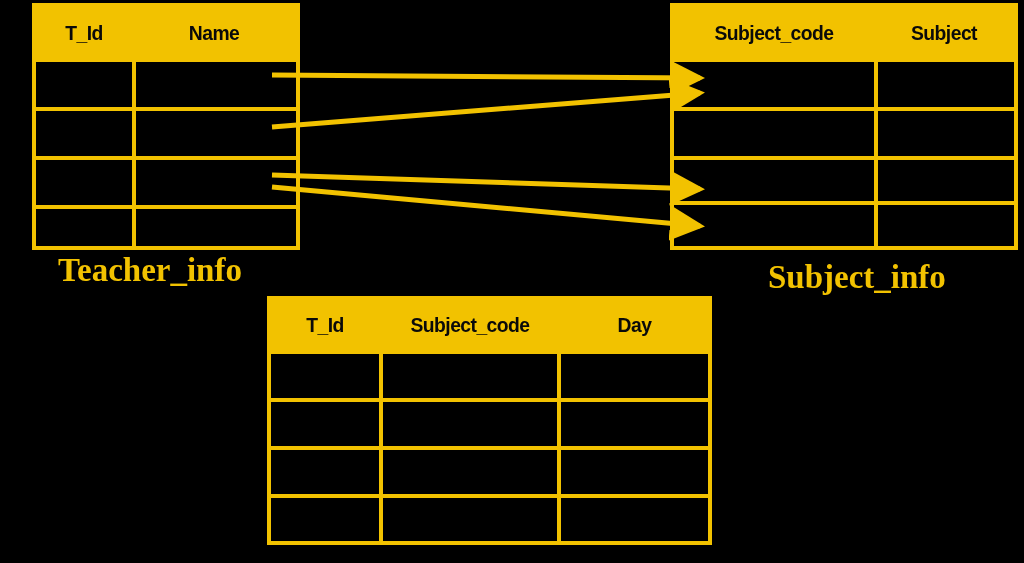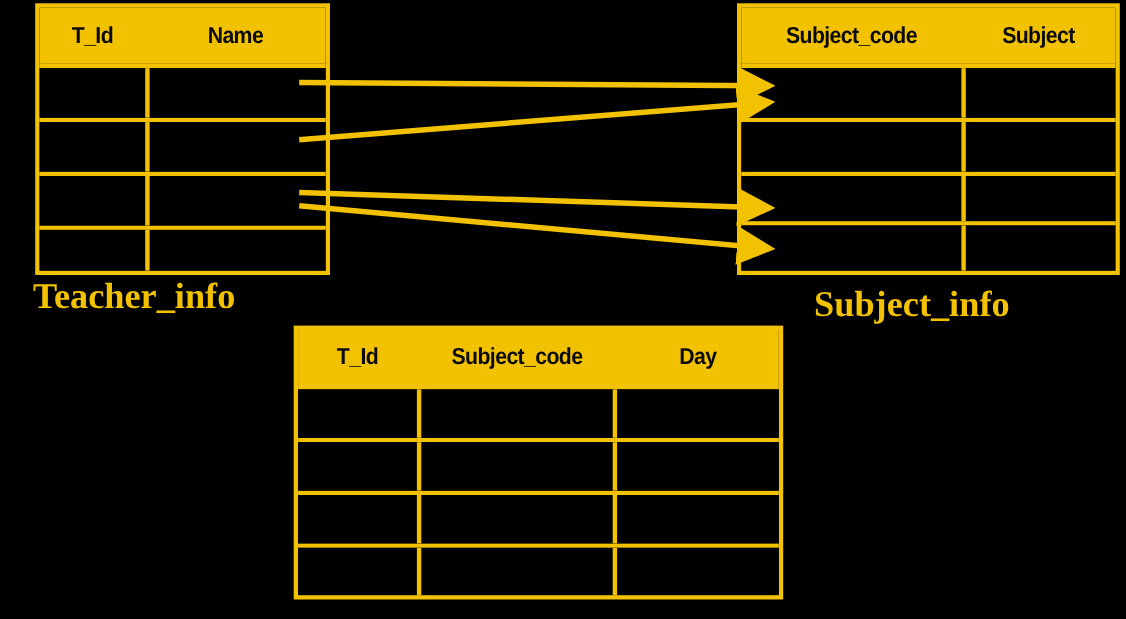--- a/index.html
+++ b/index.html
@@ -63,20 +63,21 @@
 
   
   .er-label {
     position: absolute;
     color: #F2C200;
     font-family: "Liberation Serif", serif;
     font-weight: bold;
     font-size: 33px;
     white-space: nowrap;
     letter-spacing: 0px;
+    margin-left: 28px;
   }
 
   
   #connectors {
     position: absolute;
     left: 0;
     top: 0;
     width: 1024px;
     height: 563px;
     pointer-events: none;

